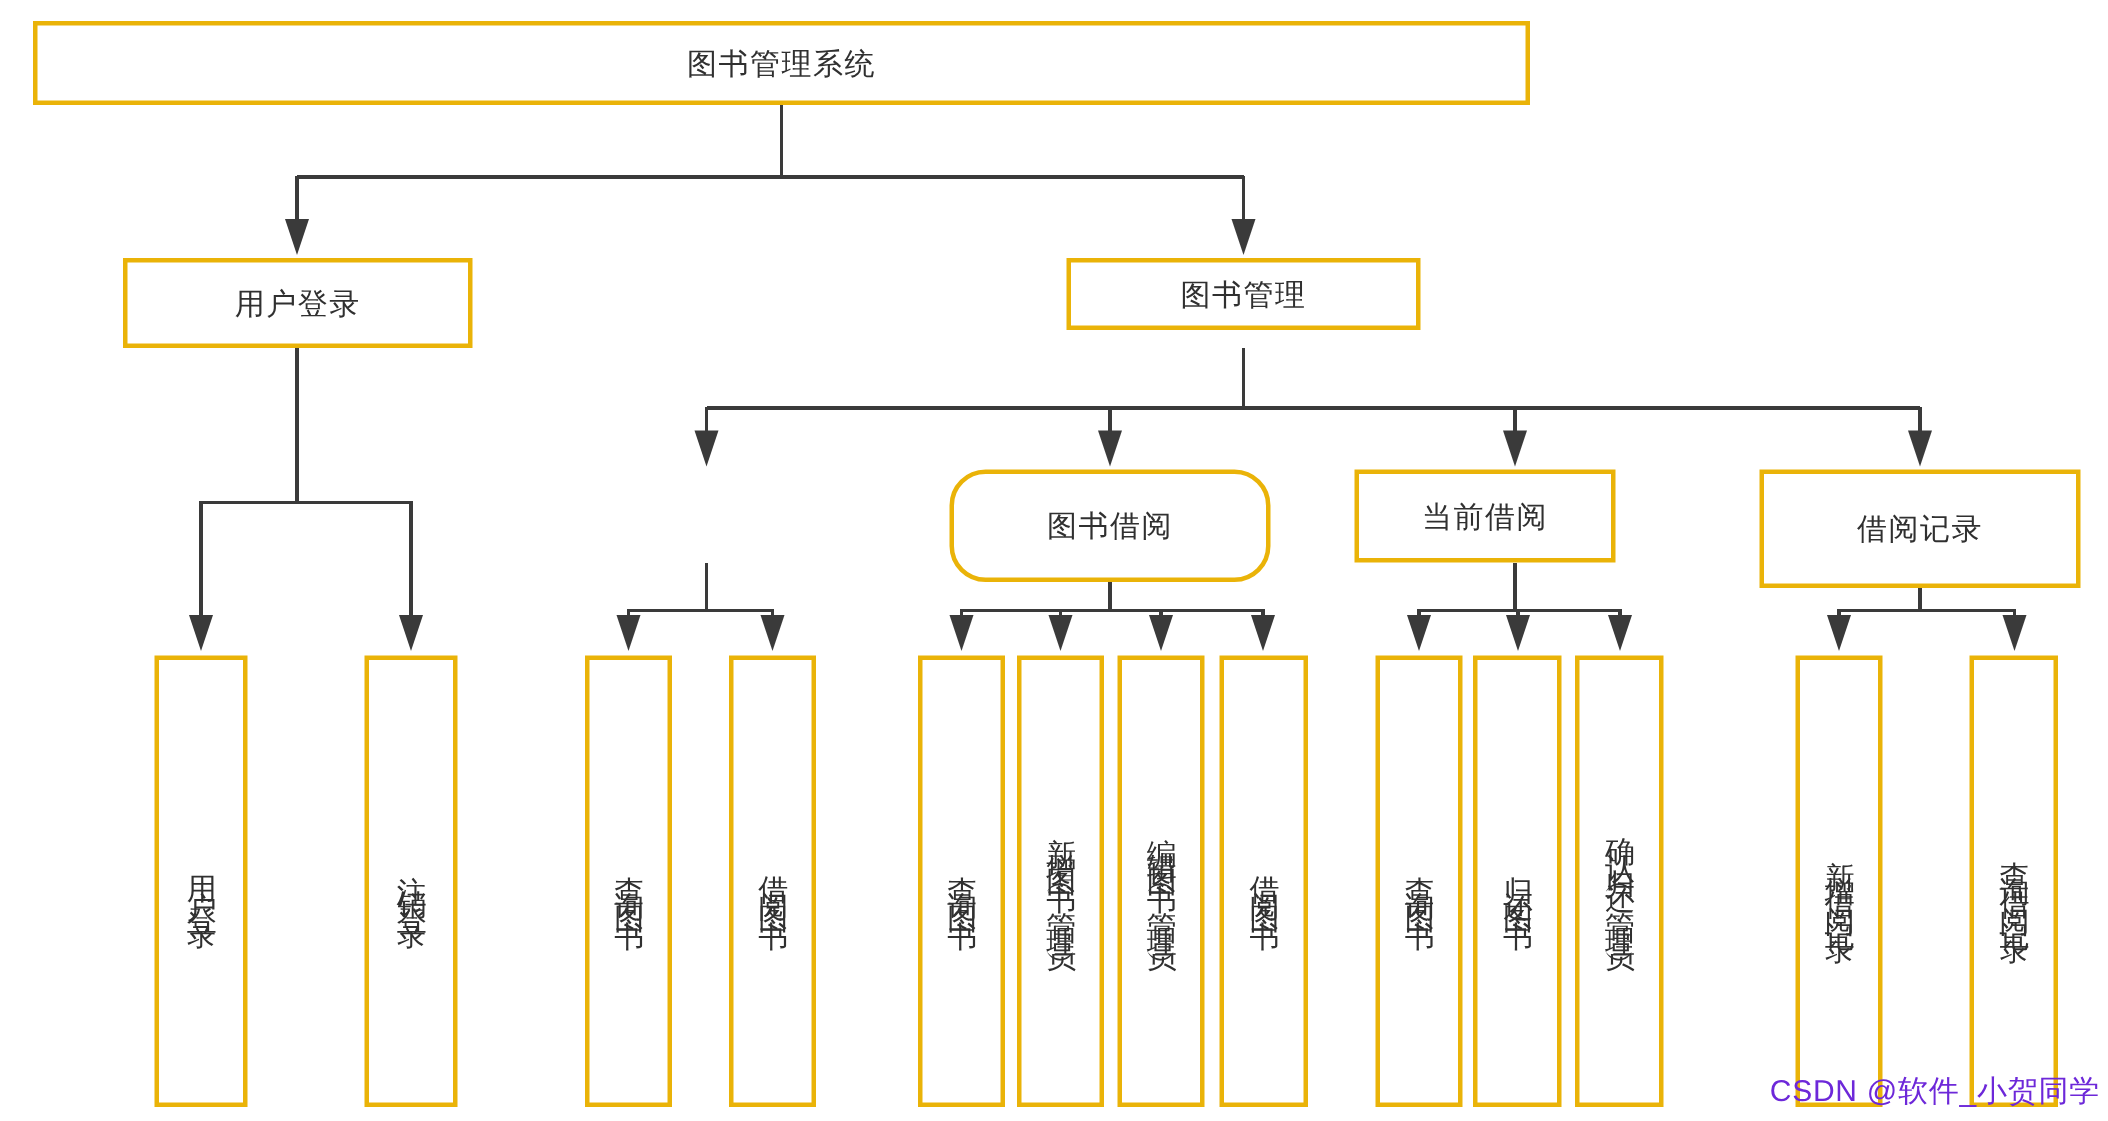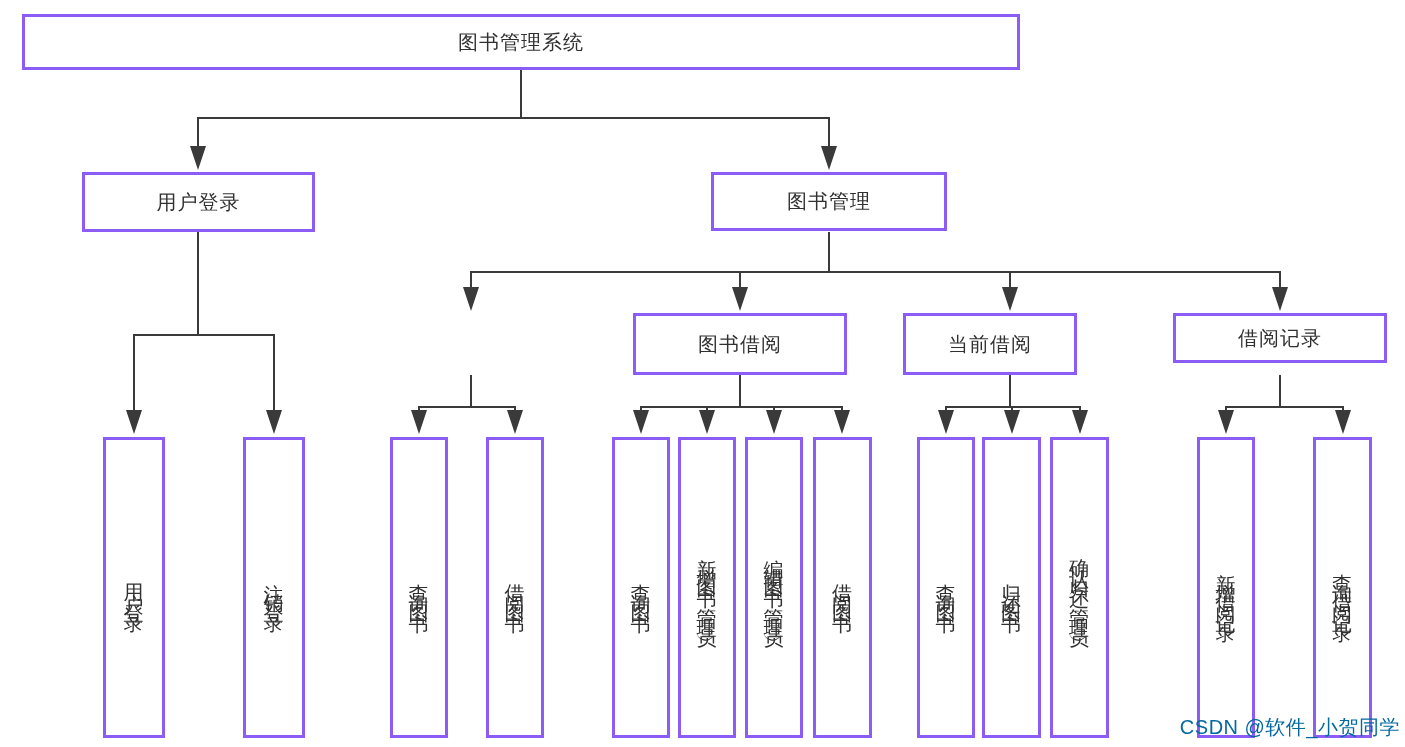--- a/index.html
+++ b/index.html
@@ -29,21 +29,21 @@
     stroke-width: 2.5;
     shape-rendering: crispEdges;
   }
   svg.connectors polygon {
     fill: #3a3a3a;
     stroke: none;
   }
   .box {
     position: absolute;
     box-sizing: border-box;
-    border: 3px solid #8b5cf6;
+    border: 3px solid #eab308;
     background: #ffffff;
     display: flex;
     align-items: center;
     justify-content: center;
     color: #303030;
     z-index: 2;
   }
   .h-label {
     font-size: 20px;
     letter-spacing: 1px;
@@ -53,46 +53,46 @@
     writing-mode: vertical-rl;
     text-orientation: mixed;
     font-size: 20px;
     letter-spacing: 10px;
     line-height: 1.1;
     white-space: nowrap;
   }
   
   .n-root        { left: 22px;   top: 14px;  width: 998px; height: 56px;  }
   .n-user-login  { left: 82px;   top: 172px; width: 233px; height: 60px;  }
-  .n-book-mgmt   { left: 711px;  top: 172px; width: 236px; height: 59px;  }
+  .n-book-mgmt   { left: 711px;  top: 172px; width: 236px; height: 48px;  }
   .n-rec         { left: 364px;  top: 313px; width: 214px; height: 62px;  }
-  .n-bb          { left: 633px;  top: 313px; width: 214px; height: 62px;  }
+  .n-bb          { left: 633px;  top: 313px; width: 214px; height: 75px; border-radius: 24px;  }
   .n-cb          { left: 903px;  top: 313px; width: 174px; height: 62px;  }
-  .n-br          { left: 1173px; top: 313px; width: 214px; height: 50px;  }
+  .n-br          { left: 1173px; top: 313px; width: 214px; height: 79px;  }
   .n-leaf        { top: 437px;   height: 301px; }
   .n-ul-login    { left: 103px;  width: 62px; }
   .n-ul-logout   { left: 243px;  width: 62px; }
   .n-rec-query   { left: 390px;  width: 58px; }
   .n-rec-borrow  { left: 486px;  width: 58px; }
   .n-bb-query    { left: 612px;  width: 58px; }
   .n-bb-add      { left: 678px;  width: 58px; }
   .n-bb-edit     { left: 745px;  width: 58px; }
   .n-bb-borrow   { left: 813px;  width: 59px; }
   .n-cb-query    { left: 917px;  width: 58px; }
   .n-cb-return   { left: 982px;  width: 59px; }
   .n-cb-confirm  { left: 1050px; width: 59px; }
   .n-br-add      { left: 1197px; width: 58px; }
   .n-br-query    { left: 1313px; width: 59px; }
   .watermark {
     position: absolute;
     right: 5px;
     bottom: 6px;
     z-index: 3;
     font-size: 20px;
-    color: #0369a1;
+    color: #6d28d9;
     letter-spacing: 0.5px;
     white-space: nowrap;
   }
 </style>
 </head>
 <body>
 
 <div id="diagram">
 
   <svg class="connectors" width="1405" height="747" viewBox="0 0 1405 747">

